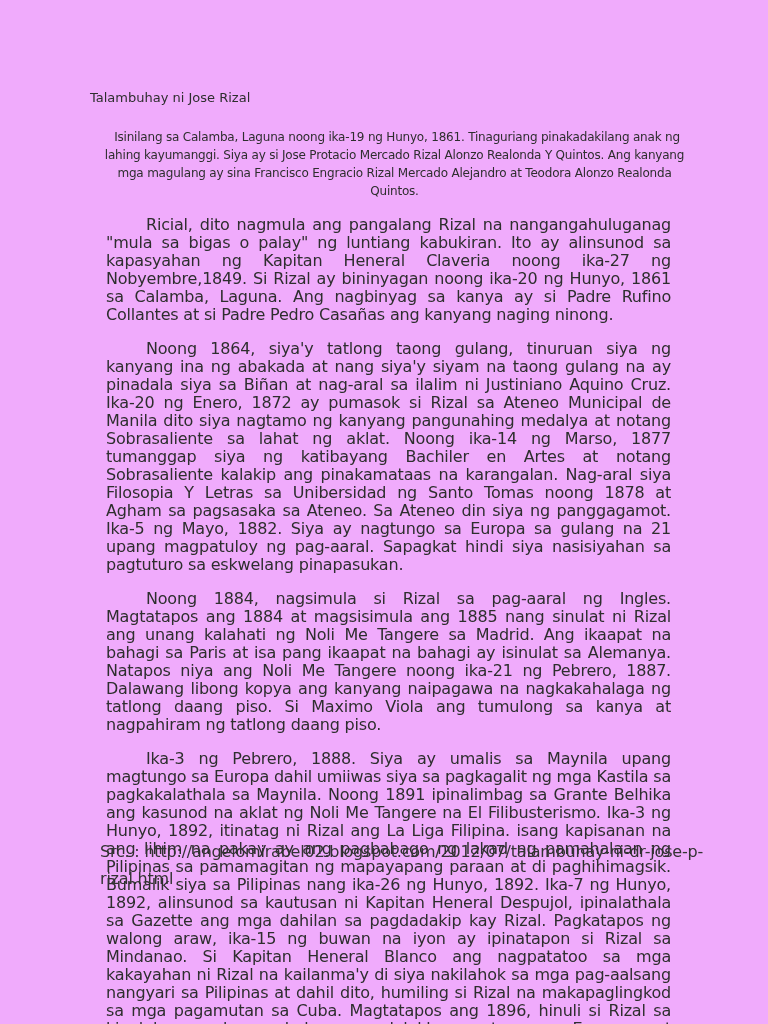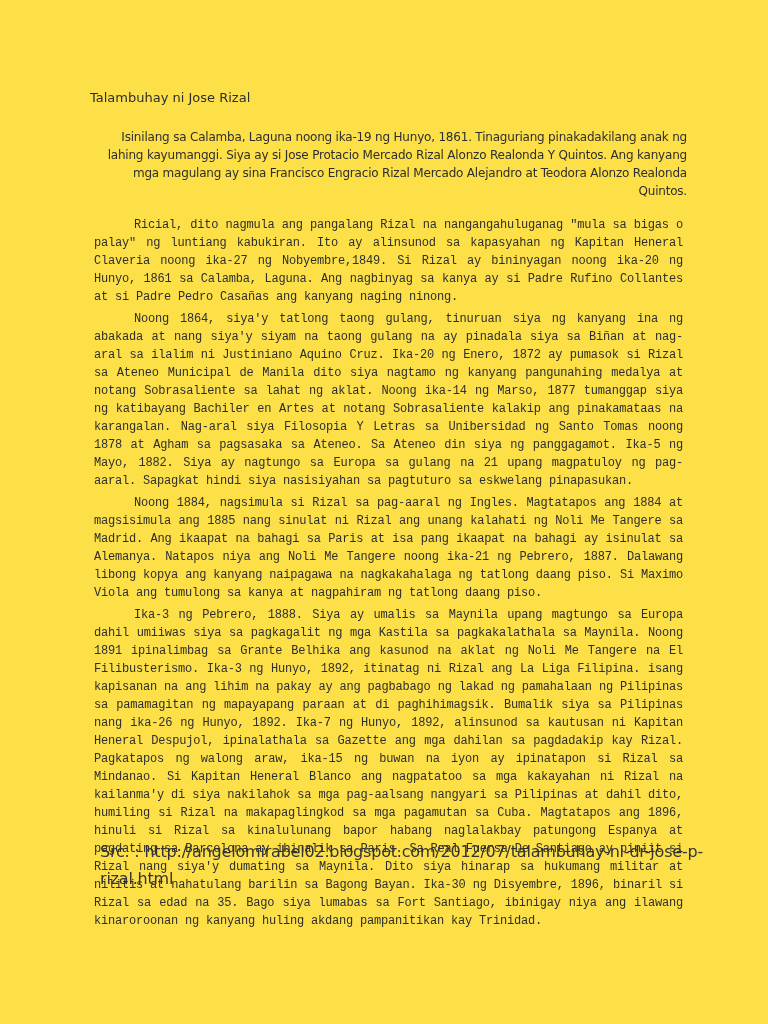--- a/index.html
+++ b/index.html
@@ -4,21 +4,21 @@
 <style>
   html, body {
     margin: 0;
     padding: 0;
     background: #ffffff;
   }
   .page {
     position: relative;
     width: 768px;
     height: 1024px;
-    background: #fde047;
+    background: #f0abfc;
     overflow: hidden;
     font-family: "DejaVu Sans", sans-serif;
     color: #2e2e2e;
   }
   .content {
     position: absolute;
     left: 90px;
     top: 90px;
     width: 597px;
   }
@@ -26,34 +26,33 @@
     font-size: 13px;
     line-height: 16px;
     margin: 0 0 22px 0;
     font-weight: normal;
     color: #2e2e2e;
   }
   .intro {
     font-size: 12px;
     line-height: 18px;
     letter-spacing: -0.2px;
-    text-align: right;
+    text-align: center;
     text-indent: 5px;
     margin: 0 0 16px 12px;
     color: #2e2e2e;
   }
   .body-text p {
-    font-size: 12px;
+    font-size: 16px;
     line-height: 18px;
     letter-spacing: -0.2px;
     text-align: justify;
     text-indent: 40px;
-    margin: 4px;
+    margin: 16px;
     color: #2e2e2e;
-    font-family: Liberation Mono, monospace;
   }
   .source {
     position: absolute;
     left: 100px;
     top: 838px;
     width: 606px;
     font-size: 16px;
     line-height: 27px;
     letter-spacing: -0.2px;
     color: #333333;

